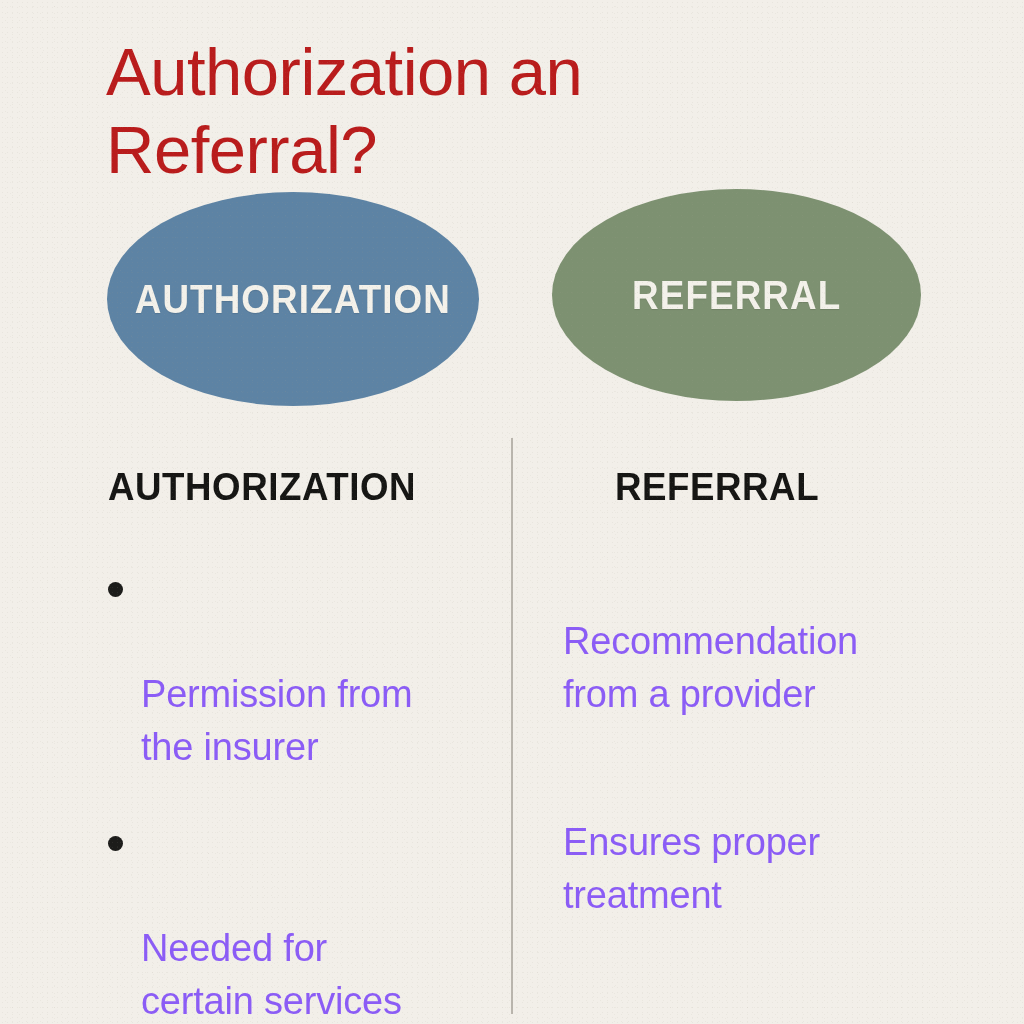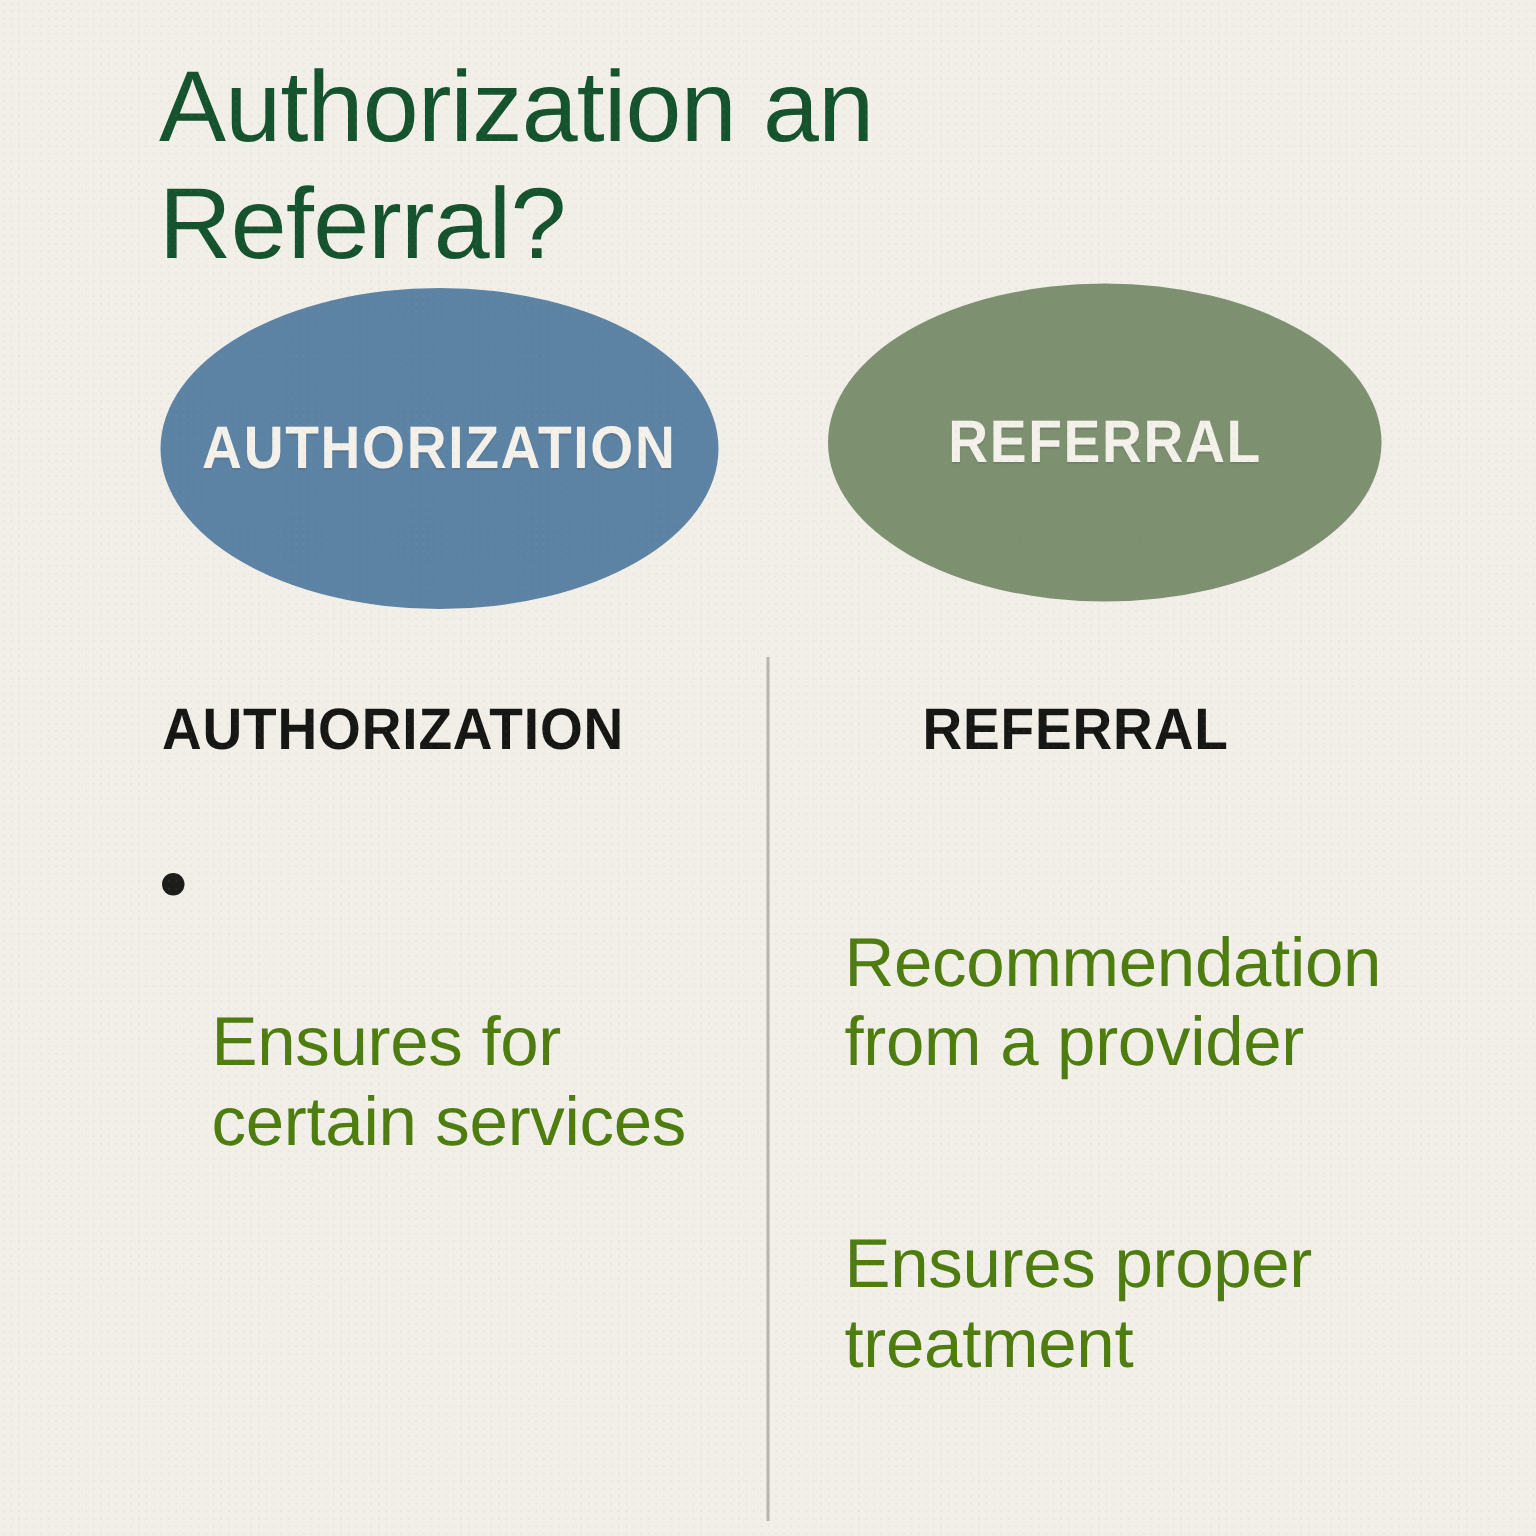--- a/index.html
+++ b/index.html
@@ -37,21 +37,21 @@
     background-size: 5px 5px, 7px 7px, 11px 11px;
     background-position: 0 0, 2px 3px, 5px 1px;
   }
 
   
   #title {
     position: absolute;
     left: 106px;
     top: -12px;
     width: 820px;
-    color: #14532d;
+    color: #b91c1c;
     font-size: 67px;
     line-height: 78px;
     font-weight: 500;
     letter-spacing: -0.5px;
     white-space: pre-line;
   }
 
   
   .pill {
     position: absolute;
@@ -125,22 +125,22 @@
   }
 
   .item-list {
     list-style: none;
     margin: 0;
     padding: 0;
   }
 
   .item {
     position: relative;
-    color: #4d7c0f;
-    font-size: 46px;
+    color: #8b5cf6;
+    font-size: 38px;
     line-height: 53px;
     font-weight: 400;
     letter-spacing: -0.2px;
     margin-bottom: 42px;
     white-space: pre-line;
   }
 
   .item:last-child { margin-bottom: 0; }
 
   
@@ -174,21 +174,26 @@
     <span class="pill-label">REFERRAL</span>
   </div>
 
   <div id="divider"></div>
 
   <div class="column" id="column-authorization">
     <div class="col-heading">AUTHORIZATION</div>
     <ul class="item-list">
       <li class="item bulleted">
         <span class="bullet-dot"></span>
-        <span>Ensures for
+        <span>Permission from
+the insurer</span>
+      </li>
+      <li class="item bulleted">
+        <span class="bullet-dot"></span>
+        <span>Needed for
 certain services</span>
       </li>
 
     </ul>
   </div>
 
   <div class="column" id="column-referral">
     <div class="col-heading">REFERRAL</div>
     <ul class="item-list">
       <li class="item plain">

